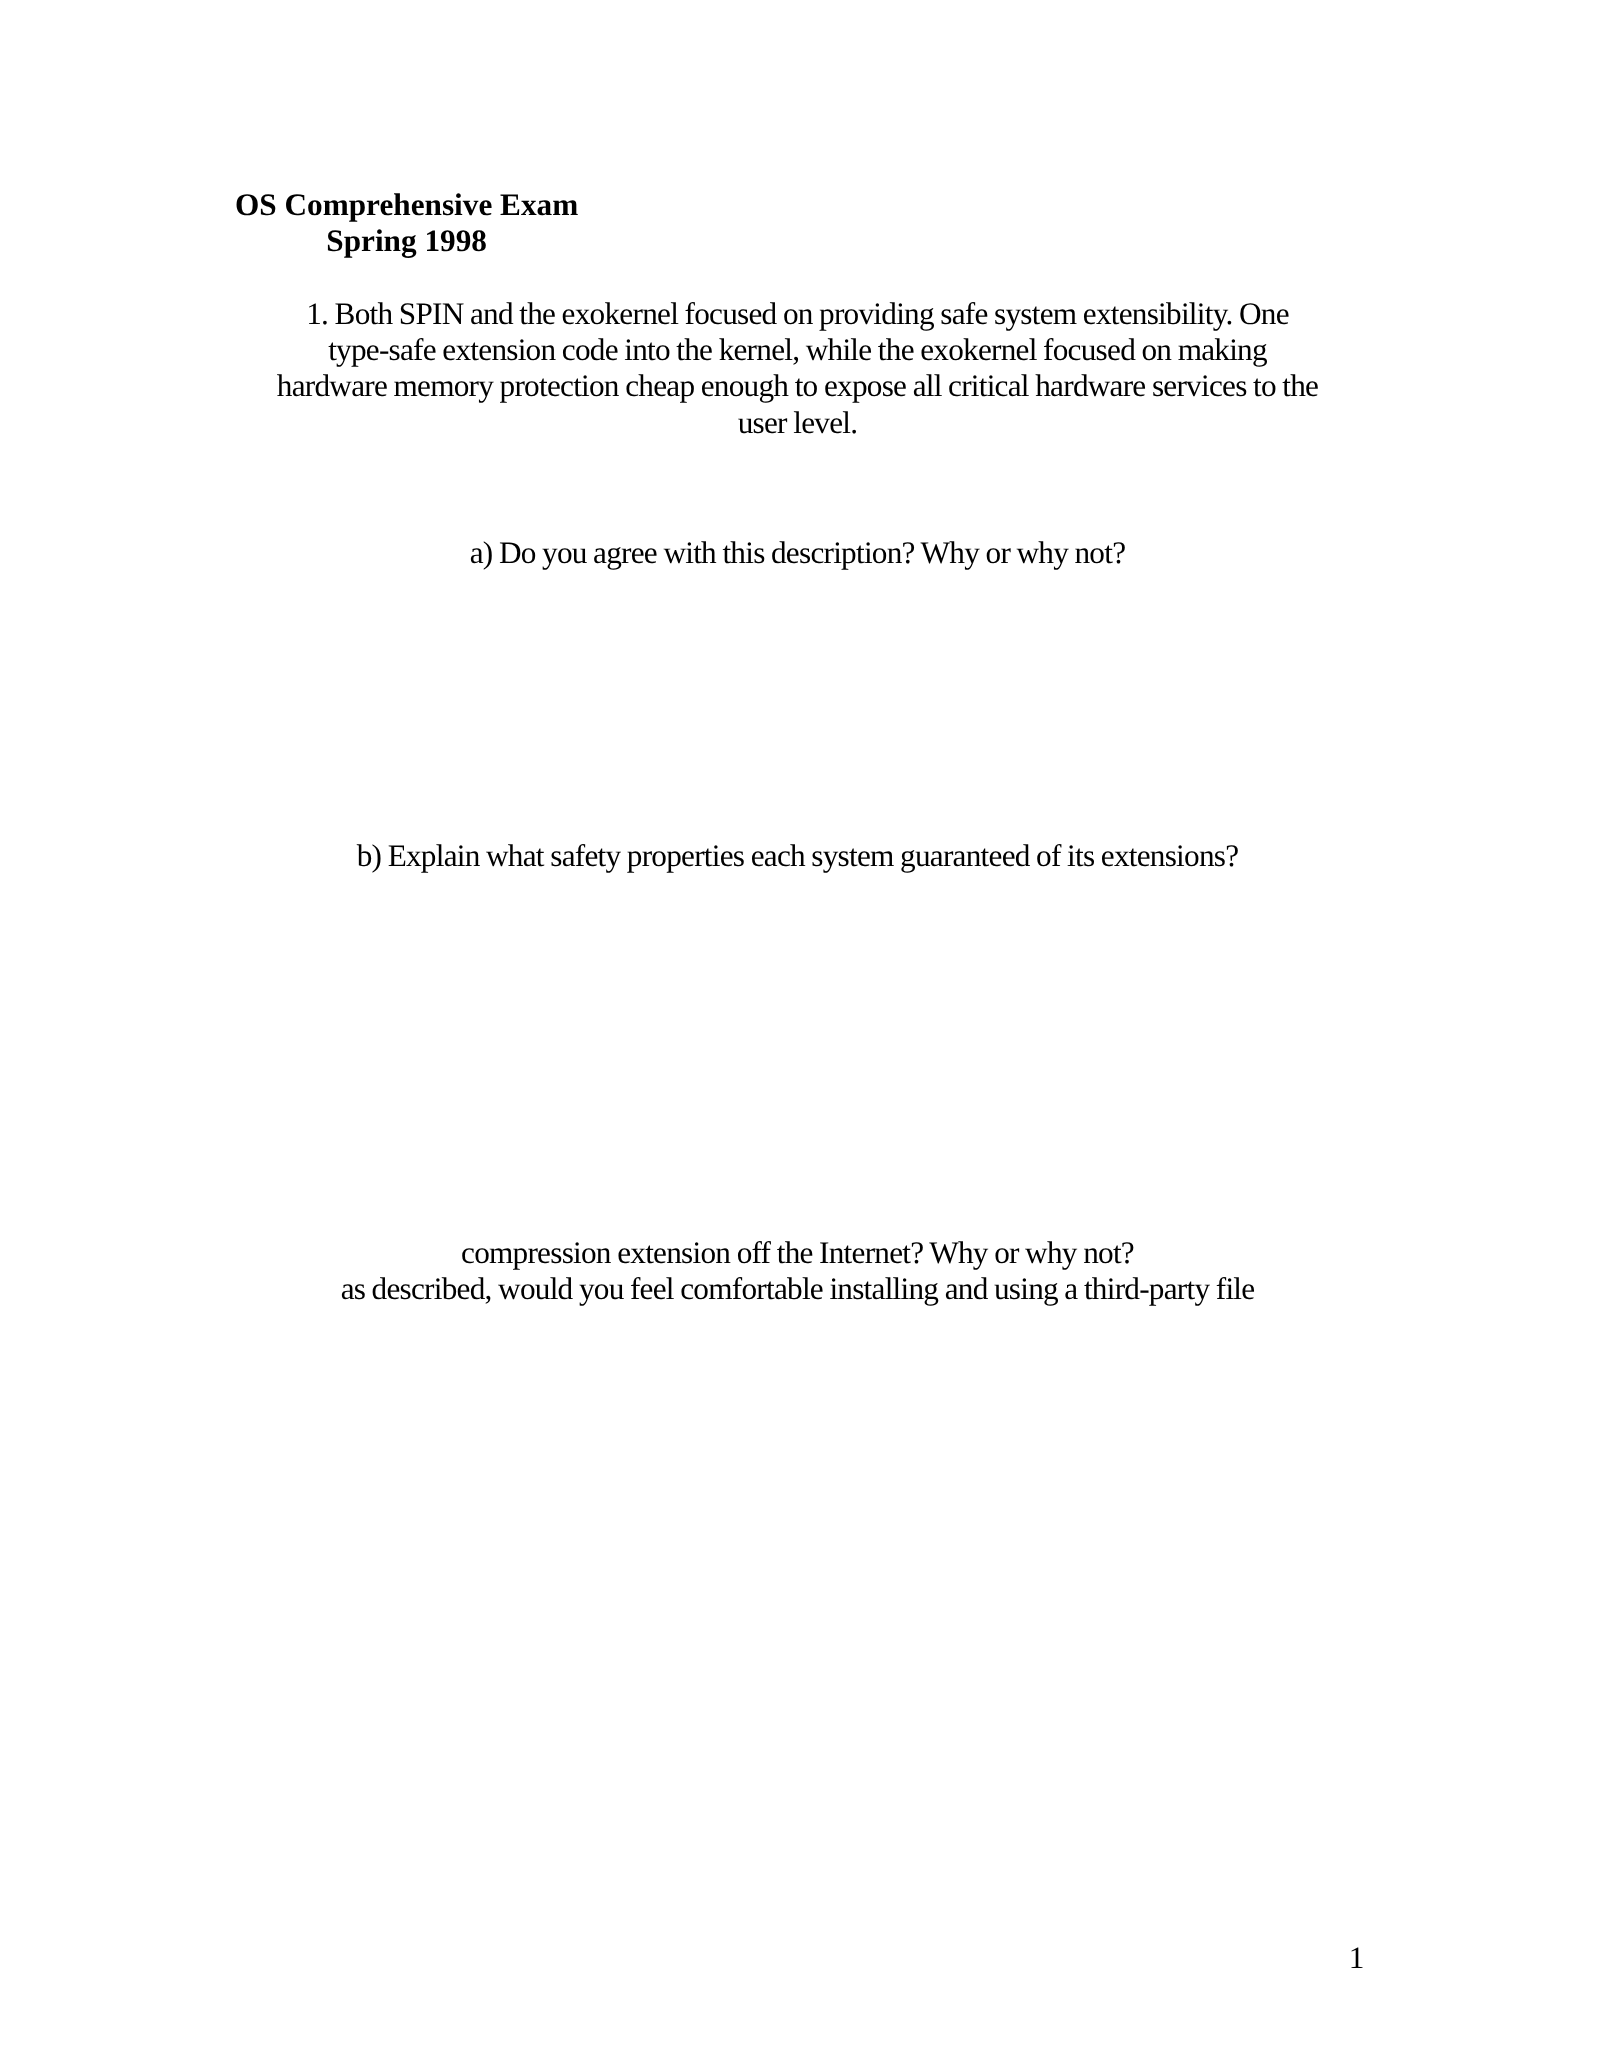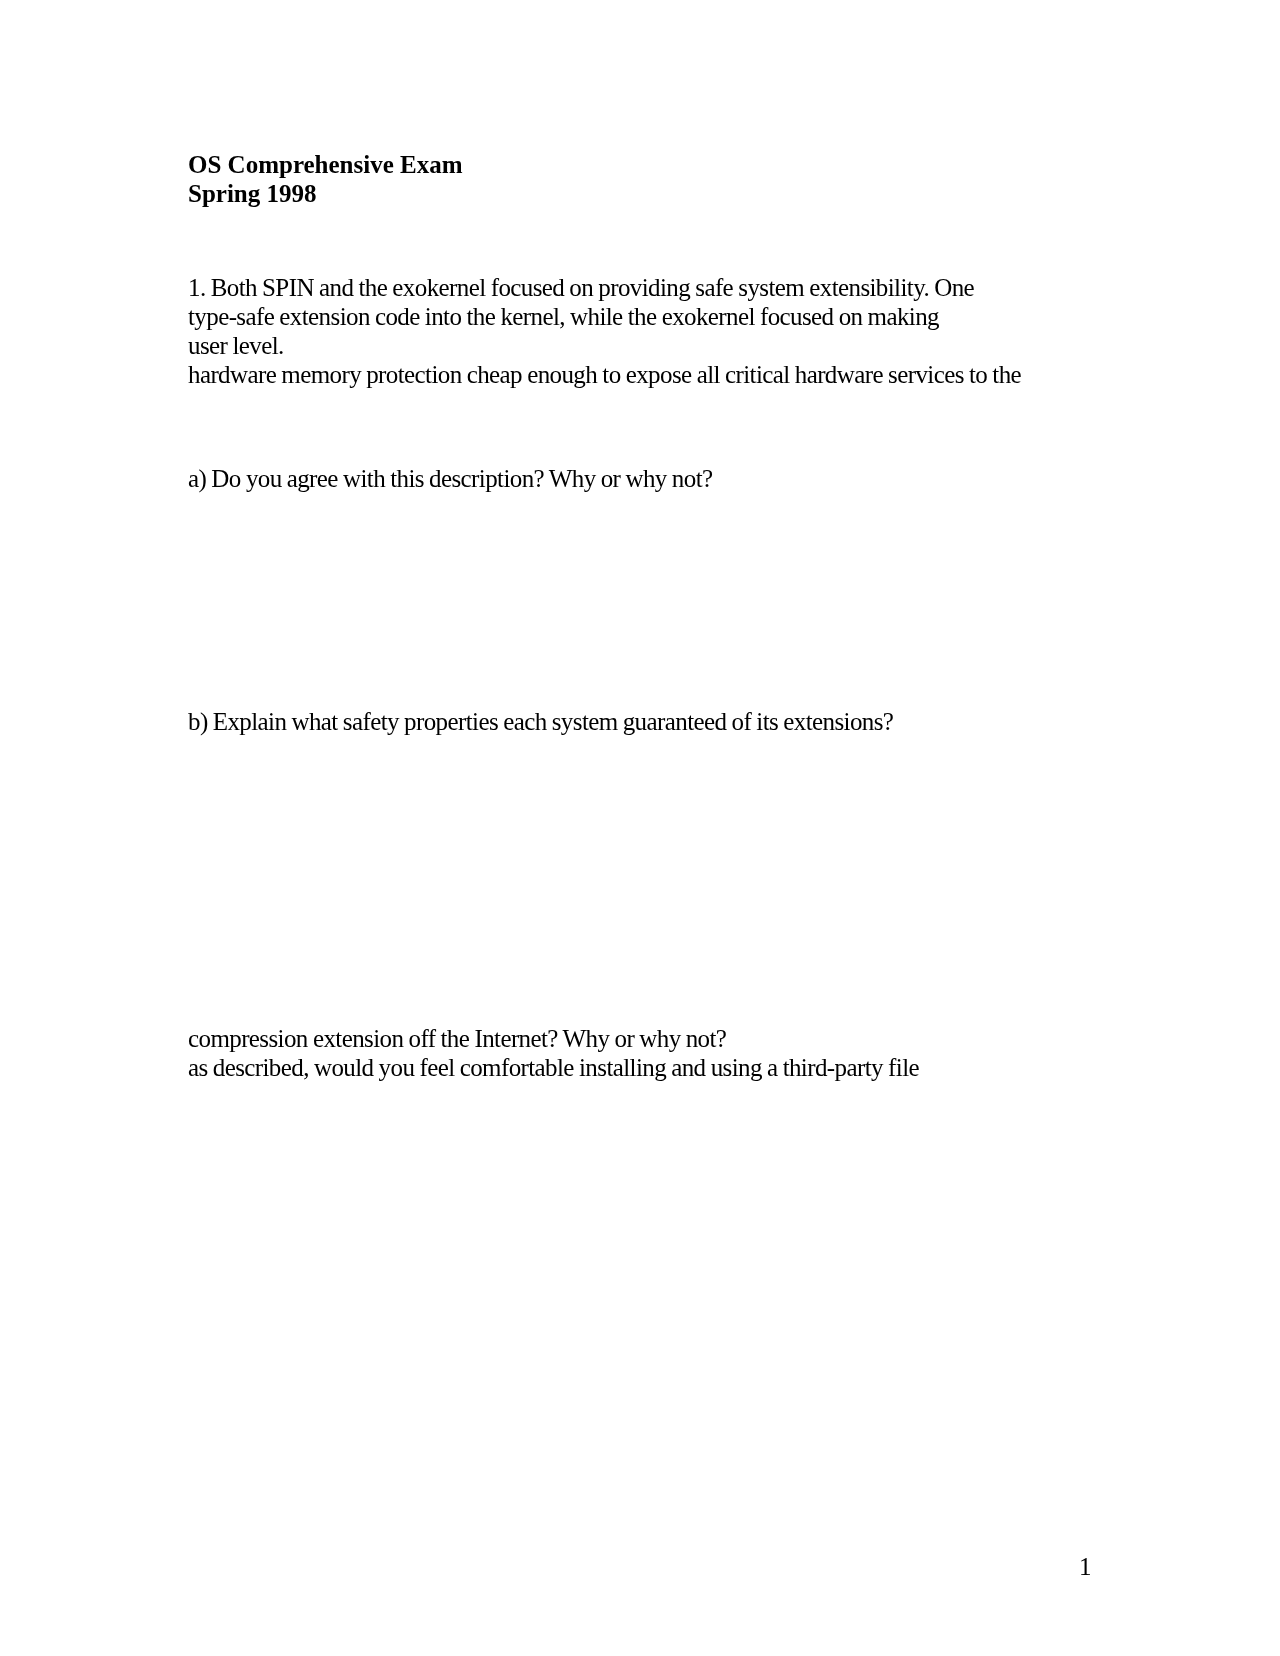--- a/index.html
+++ b/index.html
@@ -1,43 +1,43 @@
 <!DOCTYPE html>
 <html><head>
   <meta charset="utf-8">
   <style>
     html, body { margin: 0; padding: 0; background: #ffffff; }
     body { width: 1280px; height: 1656px; position: relative; overflow: hidden;
            font-family: "Liberation Serif", "DejaVu Serif", serif; color: #000; }
-    .page { position: absolute; left: 0; top: 0; width: 1280px; height: 1656px; background: #fff; }
+    .page { position: absolute; left: 0; top: 0; width: 1280px; height: 1656px; background: #fff; text-align: center; }
     .title { position: absolute; left: 188px; top: 150px; font-weight: bold; font-size: 25px; line-height: 29px; }
     .title div { white-space: nowrap; }
     .para { position: absolute; left: 188px; width: 900px; font-size: 25px; line-height: 29px;
-            letter-spacing: -0.6px; word-spacing: -0.5px; margin-top: 36px; }
+            letter-spacing: -0.6px; word-spacing: -0.5px; }
     .para div { white-space: nowrap; }
     #q1 { top: 237px; }
     #qa { top: 428px; }
     #qb { top: 671px; }
     #qc { top: 988px; }
     .pagenum { position: absolute; left: 1079px; top: 1552px; font-size: 25px; line-height: 29px; }
   </style>
 </head>
 <body>
 
 <div class="page">
   <div class="title">
     <div>OS Comprehensive Exam</div>
     <div>Spring 1998</div>
   </div>
 
   <div class="para" id="q1">
     <div>1. Both SPIN and the exokernel focused on providing safe system extensibility. One</div>
     <div>type-safe extension code into the kernel, while the exokernel focused on making</div>
+    <div>hardware memory protection cheap enough to expose all critical hardware services to the</div>
     <div>user level.</div>
-    <div>hardware memory protection cheap enough to expose all critical hardware services to the</div>
   </div>
 
   <div class="para" id="qa">
     <div>a) Do you agree with this description?  Why or why not?</div>
   </div>
 
   <div class="para" id="qb">
     <div>b) Explain what safety properties each system guaranteed of its extensions?</div>
   </div>
 

